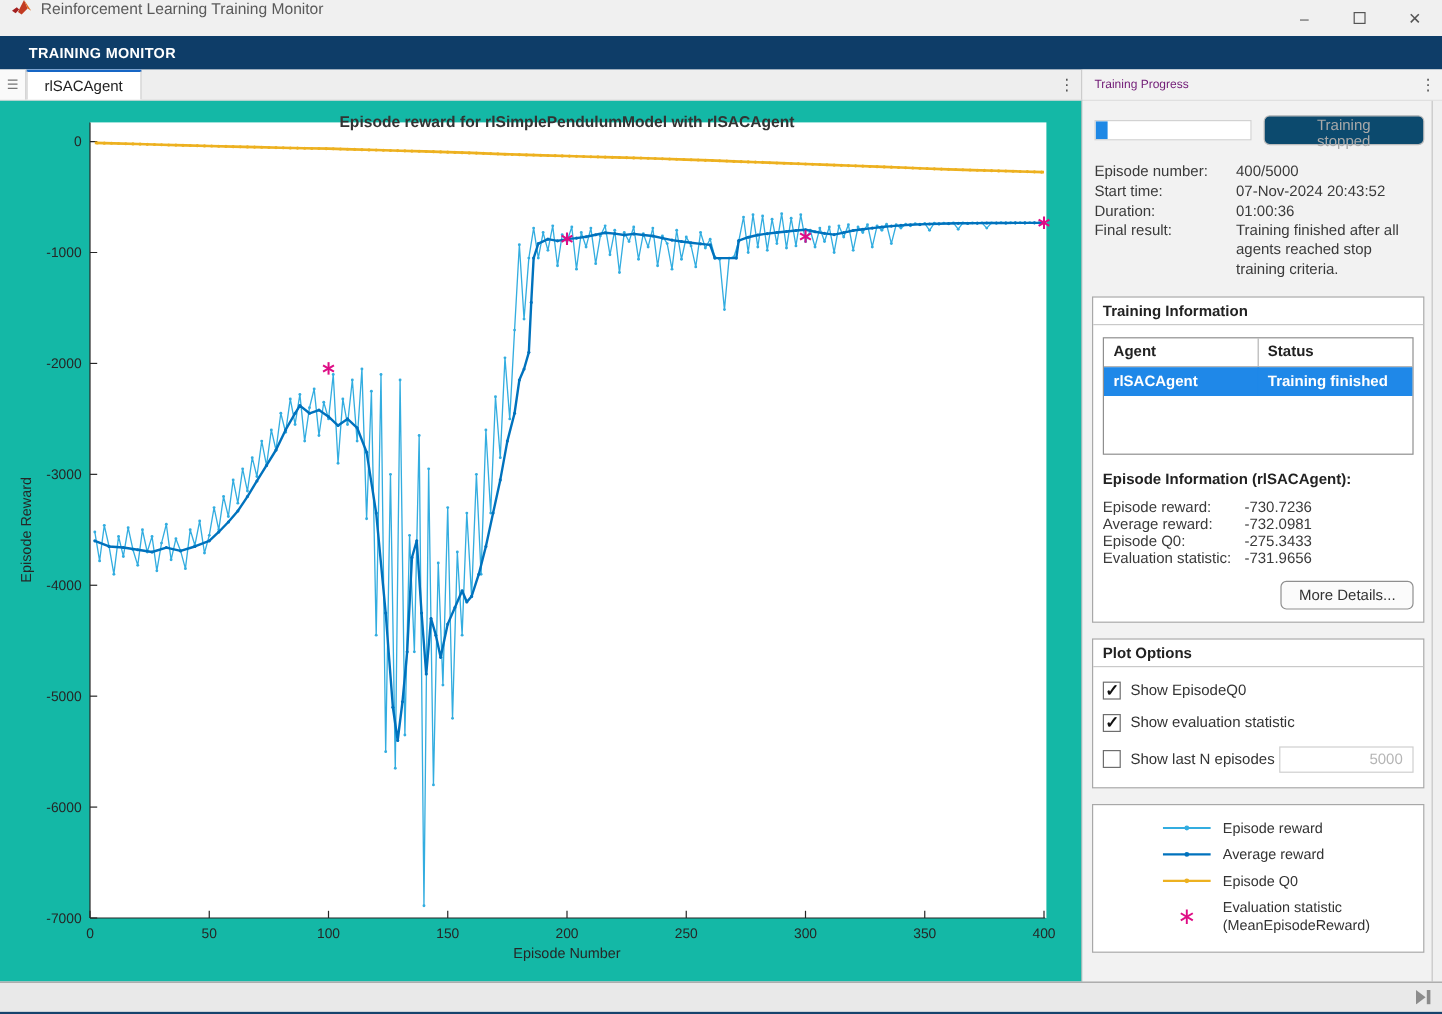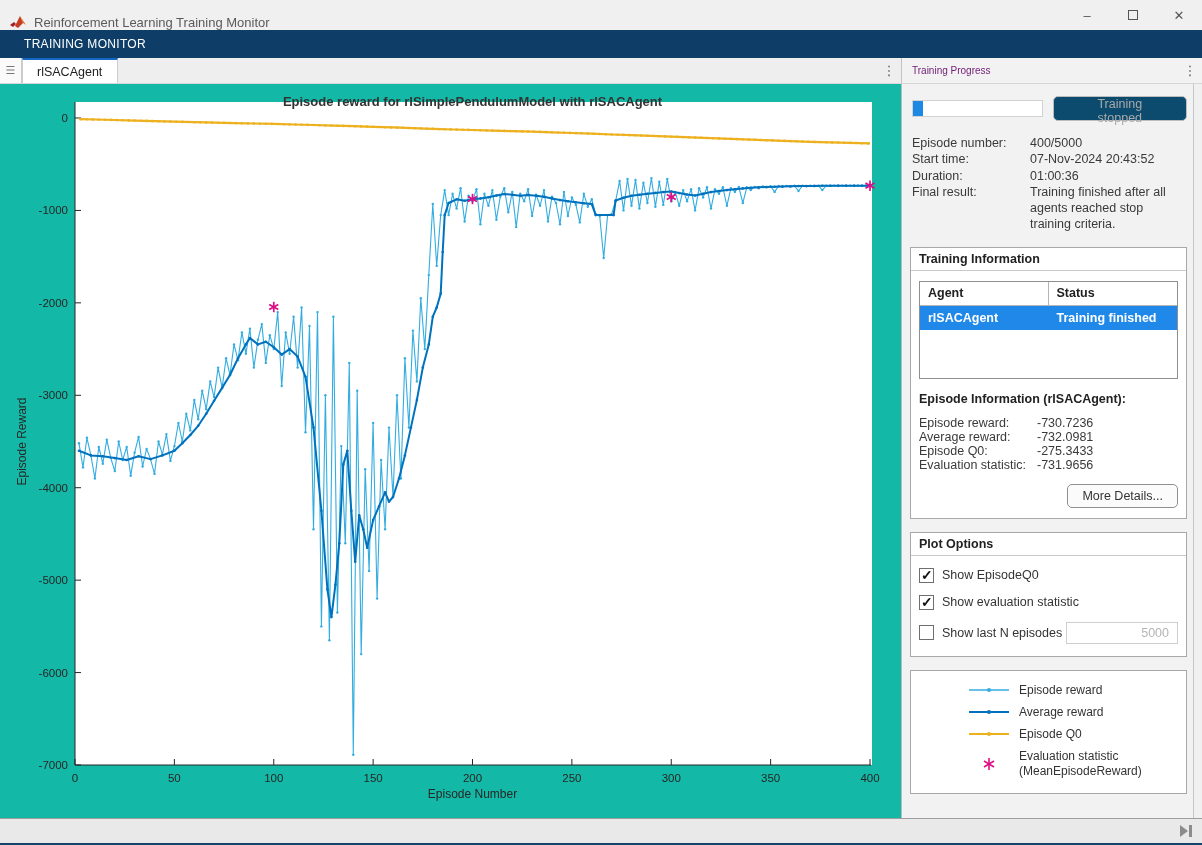--- a/index.html
+++ b/index.html
@@ -2,33 +2,33 @@
 <html><head>
 <meta charset="utf-8">
 <style>
   * { margin:0; padding:0; box-sizing:border-box; }
   html,body { width:1202px; height:845px; overflow:hidden;
     font-family:"Liberation Sans", sans-serif; background:#f0f0f0; }
   .window { width:1202px; height:845px; display:flex; flex-direction:column;
     border-bottom:2px solid #16436d; background:#f0f0f0; }
 
   
-  .titlebar { height:30px; background:#f0f0f0; display:flex; align-items:flex-end;
+  .titlebar { height:30px; background:#f0f0f0; display:flex; align-items:flex-start;
     padding-left:10px; position:relative; flex:0 0 auto; }
   .ml-logo { width:16px; height:14px; margin-right:8px; }
   .title-text { font-size:13px; color:#5a5a5a; }
   .win-controls { position:absolute; right:0; top:0; height:30px; display:flex; }
   .win-btn { width:46px; height:30px; display:flex; align-items:center; justify-content:center;
     font-size:13px; color:#555; cursor:default; }
   .win-btn .sq { width:10px; height:10px; border:1px solid #555; display:block; }
 
   
   .ribbon { height:28px; background:#0e3d68; display:flex; align-items:center;
     padding-left:24px; flex:0 0 auto; }
-  .ribbon-tab { color:#ffffff; font-size:12px; font-weight:normal; letter-spacing:.3px; }
+  .ribbon-tab { color:#ffffff; font-size:12px; font-weight:bold; letter-spacing:.3px; }
 
   
   .tabstrip { height:26px; background:#eeeeee; display:flex; align-items:stretch;
     flex:0 0 auto; border-bottom:1px solid #d6d6d6; }
   .tab-menu { width:22px; border-right:1px solid #cccccc; background:#fafafa;
     display:flex; align-items:center; justify-content:center; color:#777; font-size:11px; }
   .doc-tab { width:96px; background:#ffffff; border-top:2px solid #1666c5;
     border-right:1px solid #cccccc; border-left:1px solid #cccccc;
     display:flex; align-items:center; padding-left:14px; font-size:12.5px; color:#222; }
   .tab-spacer { flex:1; }

